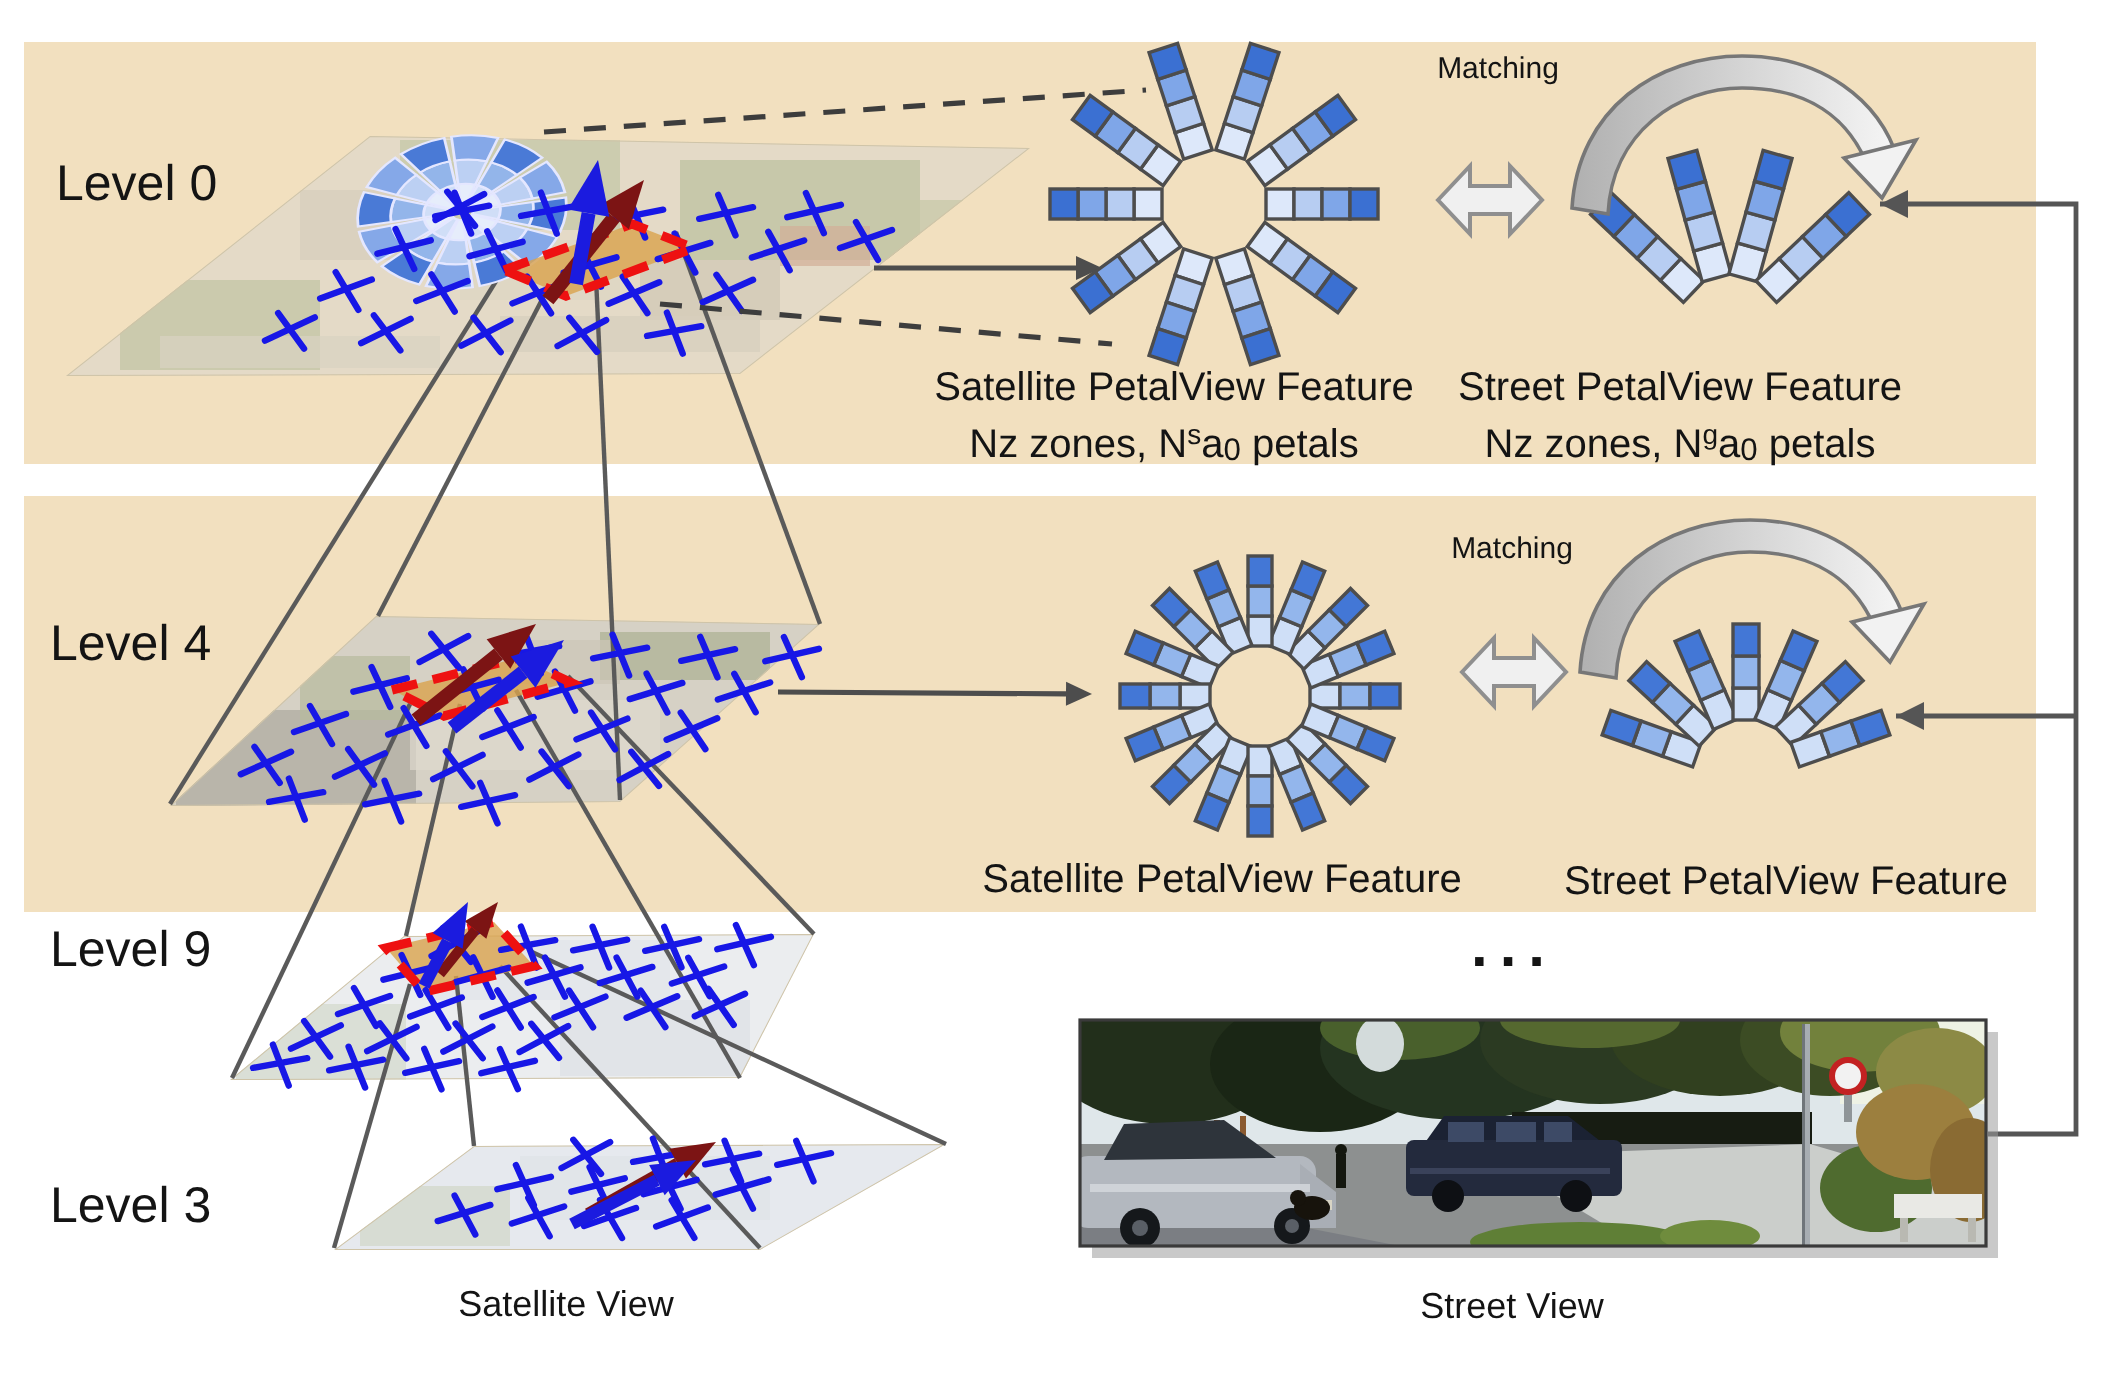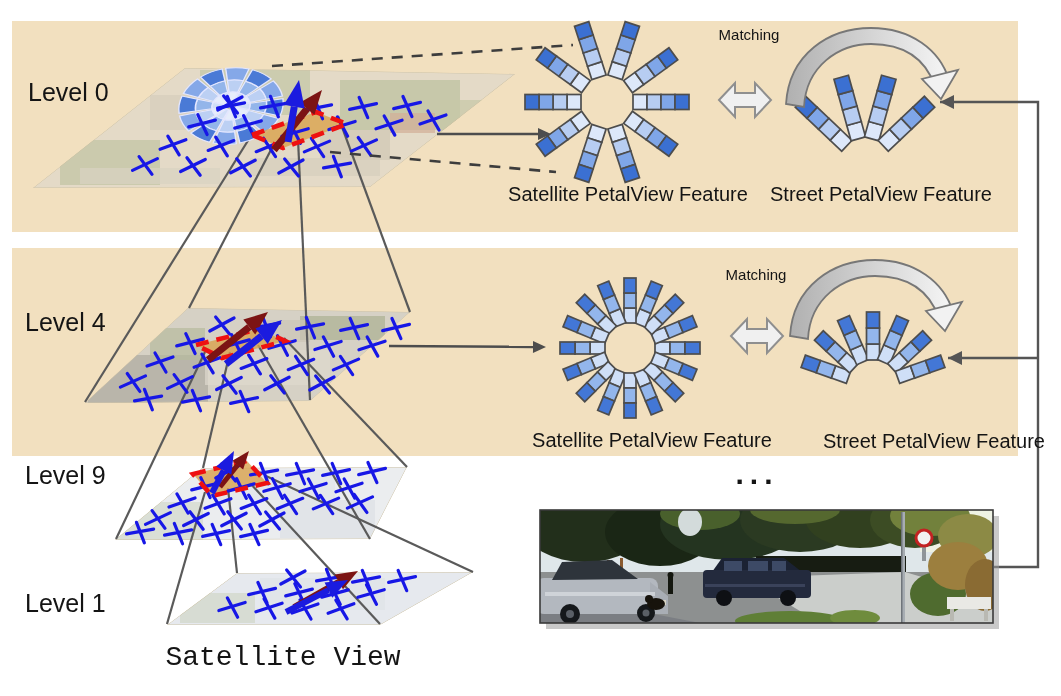--- a/index.html
+++ b/index.html
@@ -5,23 +5,23 @@
   html,body{margin:0;padding:0;background:#ffffff;}
   #fig{position:relative;width:1061px;height:696px;background:#ffffff;overflow:hidden;
        font-family:"Liberation Sans","DejaVu Sans",sans-serif;color:#141414;}
   .band{position:absolute;left:12px;width:1006px;background:#f2e0bf;}
   #band0{top:21px;height:211px;}
   #band1{top:248px;height:208px;}
   svg#cv{position:absolute;left:0;top:0;}
   .txt{position:absolute;white-space:nowrap;line-height:1.05;}
   .lvl{font-size:25px;}
   .ctr{transform:translateX(-50%);}
-  .cap{font-size:20px;margin-left:41px;}
+  .cap{font-size:20px;}
   .match{font-size:15px;}
-  .biglab{font-size:28px;font-family:Liberation Mono, monospace;}
+  .biglab{font-size:18px;}
   .dots{font-size:30px;font-weight:bold;letter-spacing:6px;}
   sup.sc{font-size:0.70em;vertical-align:0.45em;}
   sub.sc{font-size:0.78em;vertical-align:-0.12em;}
 </style>
 </head>
 <body>
 
 <div id="fig">
   <div class="band" id="band0"></div>
   <div class="band" id="band1"></div>
@@ -796,27 +796,30 @@
         <circle cx="924" cy="538" r="8" fill="#f2f2f2" stroke="#c32222" stroke-width="3"></circle>
       </g>
       <g>
         <rect x="540" y="510" width="453" height="113" fill="none" stroke="#3a3a3a" stroke-width="1.6"></rect>
       </g>
     </svg>
 
   <div class="txt lvl" style="left:28px;top:79px">Level 0</div>
   <div class="txt lvl" style="left:25px;top:309px">Level 4</div>
   <div class="txt lvl" style="left:25px;top:462px">Level 9</div>
-  <div class="txt lvl" style="left:25px;top:590px">Level 1</div>
+  <div class="txt lvl" style="left:25px;top:590px">Level 3</div>
 
   <div class="txt match ctr" style="left:749px;top:27px">Matching</div>
   <div class="txt match ctr" style="left:756px;top:267px">Matching</div>
 
   <div class="txt cap ctr" style="left:587px;top:184px">Satellite PetalView Feature</div>
+  <div class="txt cap ctr" style="left:582px;top:210px"><span>Nz zones, N</span><sup class="sc">s</sup><span>a</span><sub class="sc">0</sub><span> petals</span></div>
   <div class="txt cap ctr" style="left:840px;top:184px">Street PetalView Feature</div>
+  <div class="txt cap ctr" style="left:840px;top:210px"><span>Nz zones, N</span><sup class="sc">g</sup><span>a</span><sub class="sc">0</sub><span> petals</span></div>
 
   <div class="txt cap ctr" style="left:611px;top:430px">Satellite PetalView Feature</div>
   <div class="txt cap ctr" style="left:893px;top:431px">Street PetalView Feature</div>
 
   <div class="txt dots ctr" style="left:757px;top:458px">...</div>
 
   <div class="txt biglab ctr" style="left:283px;top:643px">Satellite View</div>
+  <div class="txt biglab ctr" style="left:756px;top:644px">Street View</div>
 </div>
 
 </body></html>

